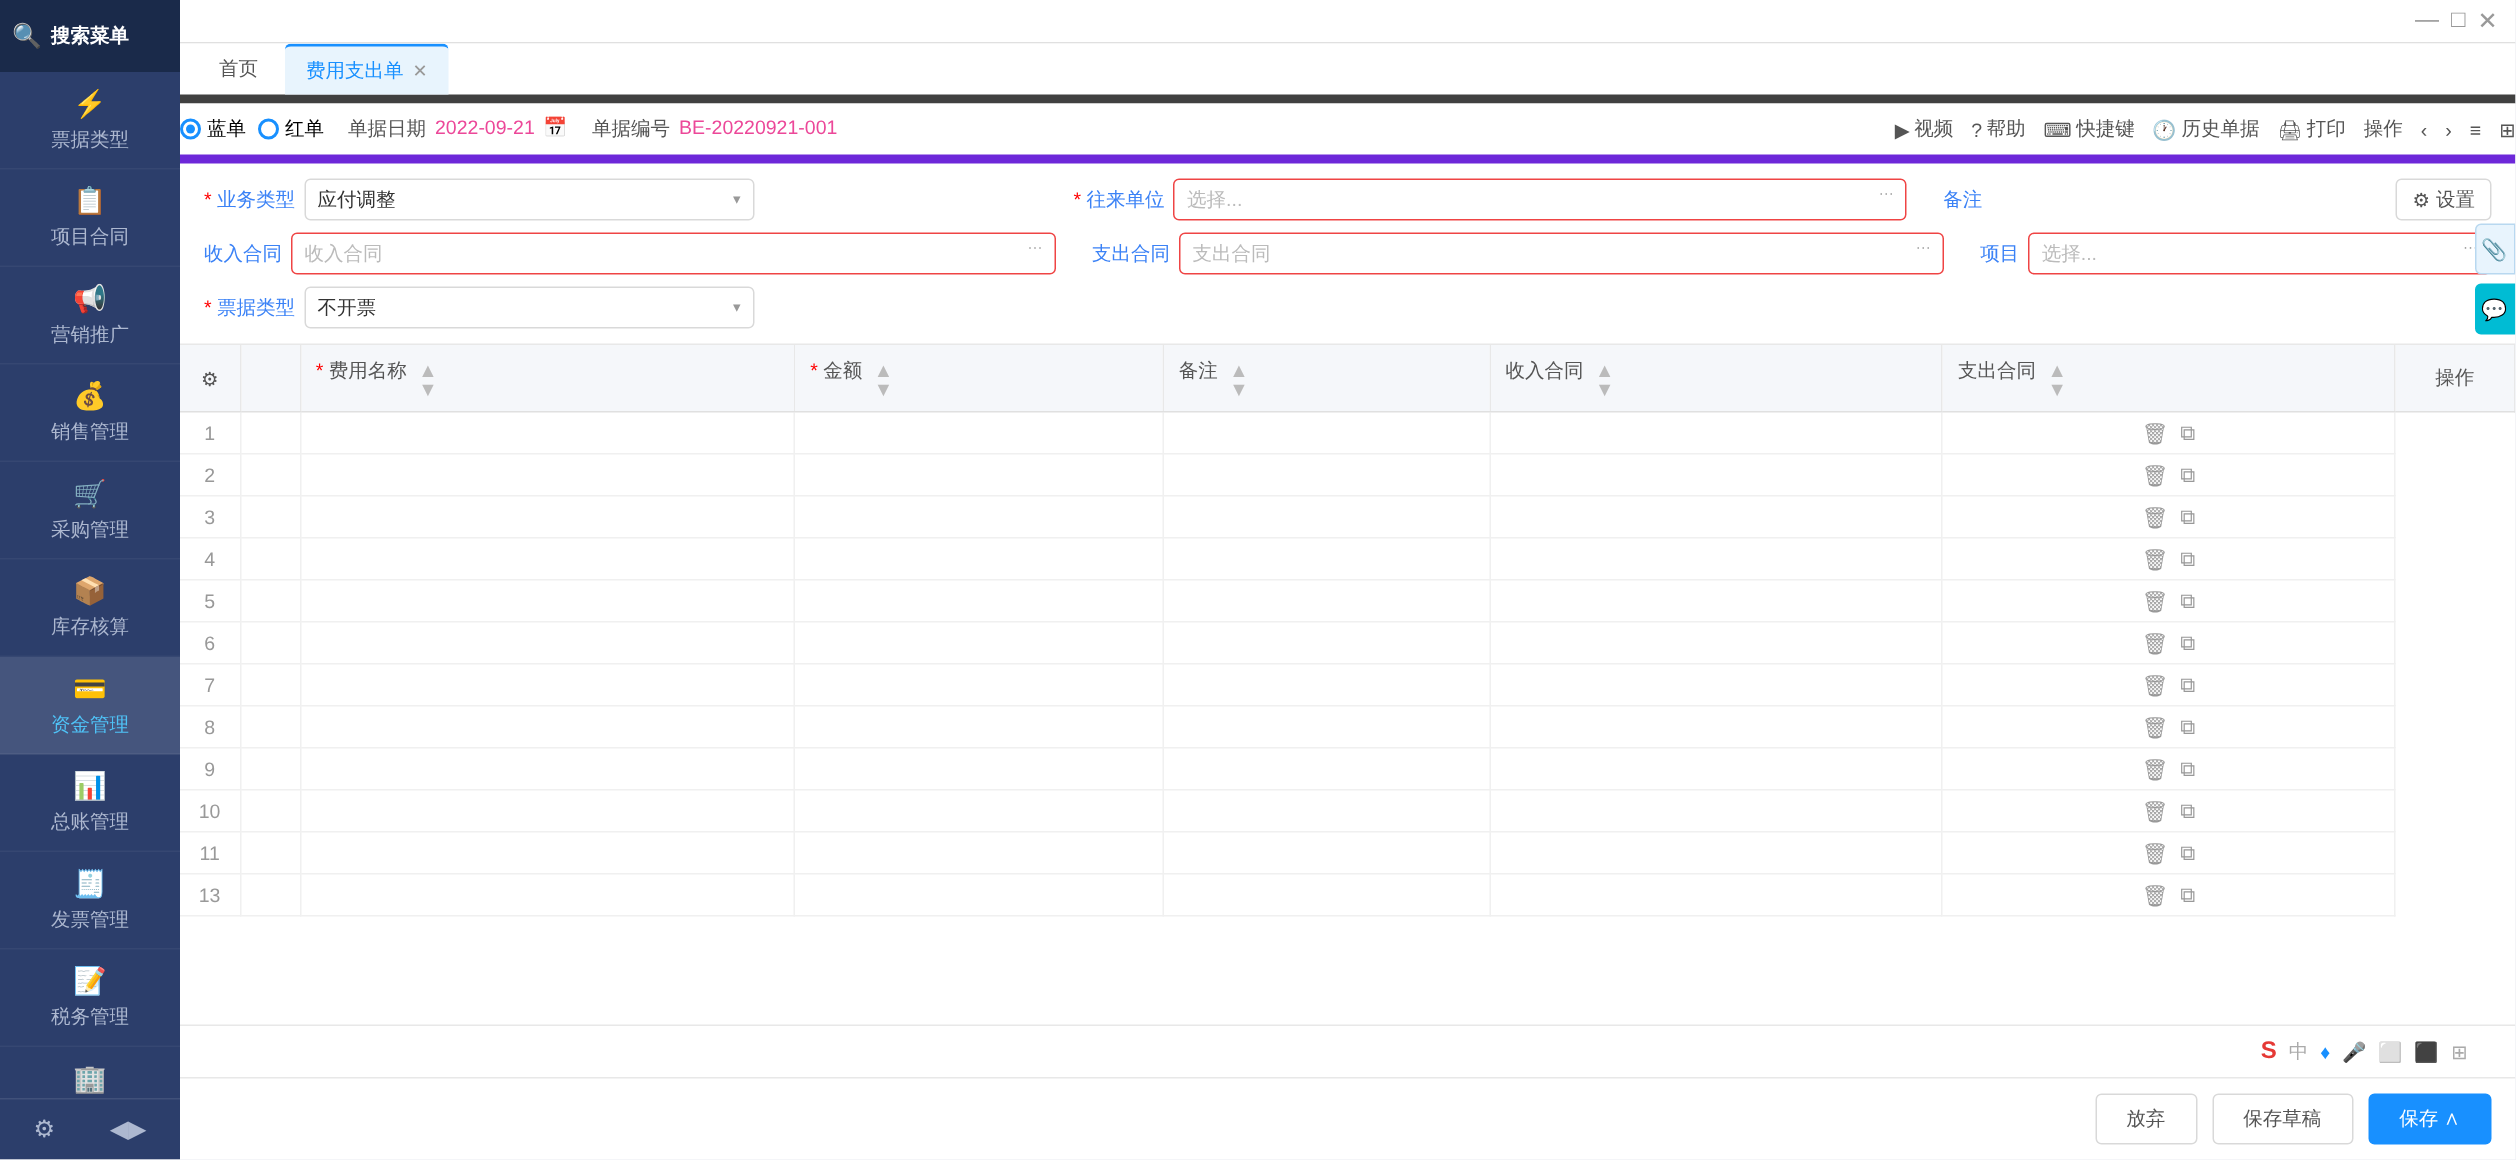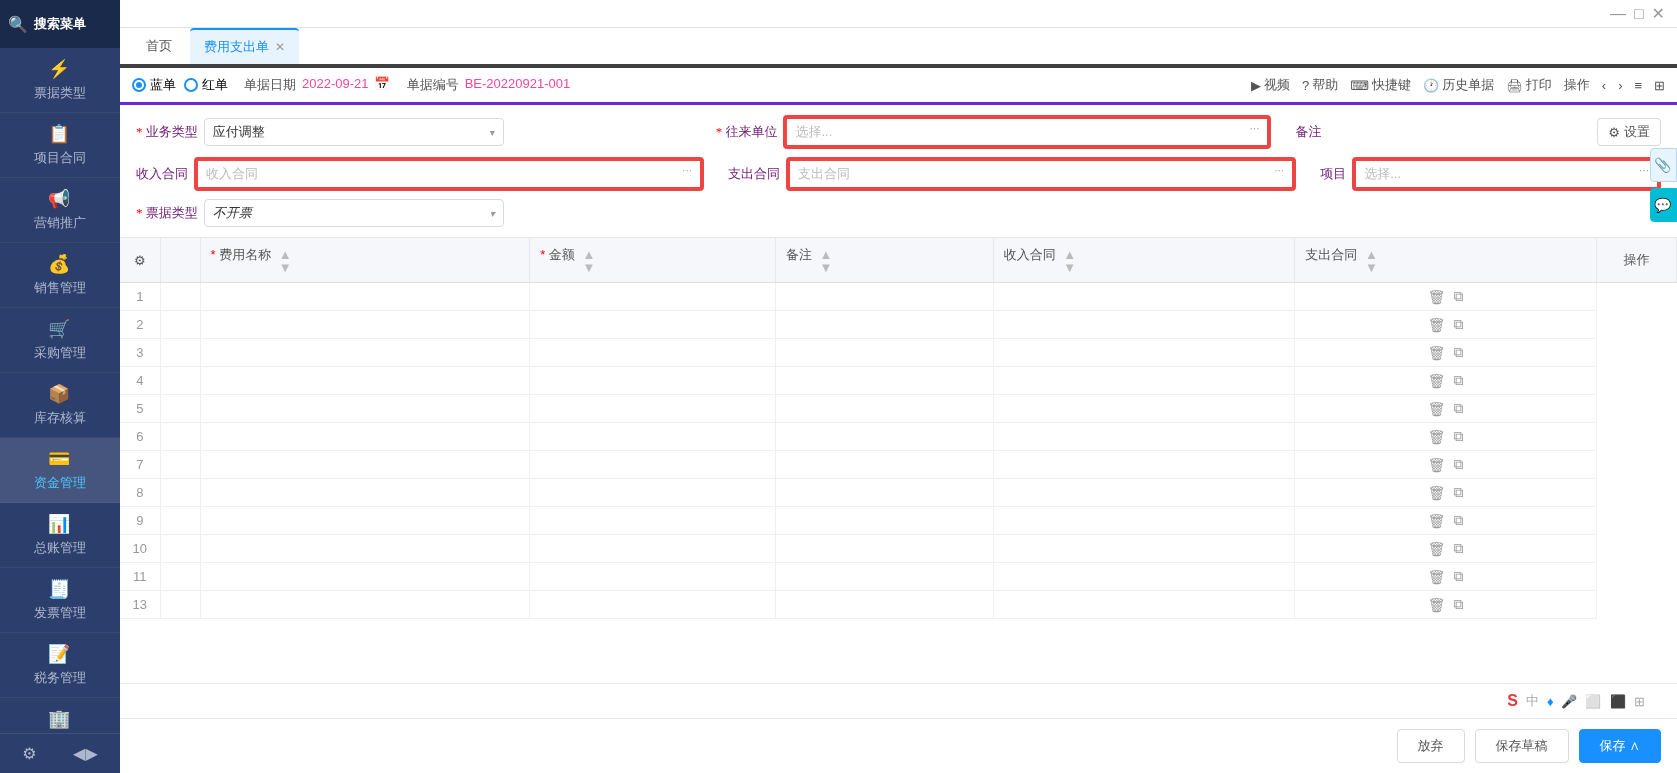--- a/index.html
+++ b/index.html
@@ -56,21 +56,21 @@
       flex-direction: column;
       background: #f0f2f5;
       overflow: hidden;
     }
 
     
     .tab-bar {
       display: flex;
       align-items: center;
       background: #fff;
-      border-bottom: 4px solid #404040;
+      border-bottom: 6px solid #404040;
       padding: 0 12px;
       height: 40px;
       gap: 4px;
     }
     .tab {
       display: flex;
       align-items: center;
       padding: 6px 14px;
       border-radius: 4px 4px 0 0;
       cursor: pointer;
@@ -93,22 +93,22 @@
       display: flex;
       flex-direction: column;
       overflow: hidden;
       position: relative;
     }
 
     
     .toolbar {
       display: flex;
       align-items: center;
-      padding: 8px 12px;
-      border-bottom: 3px solid #6d28d9;
+      padding: 8px 0;
+      border-bottom: 6px solid #6d28d9;
       gap: 16px;
       flex-shrink: 0;
     }
     .radio-group { display: flex; align-items: center; gap: 8px; }
     .radio-item { display: flex; align-items: center; gap: 4px; cursor: pointer; }
     .radio-dot { width: 14px; height: 14px; border-radius: 50%; border: 2px solid #1890ff; display: flex; align-items: center; justify-content: center; }
     .radio-dot.checked::after { content: ''; width: 6px; height: 6px; border-radius: 50%; background: #1890ff; }
     .toolbar-field { display: flex; align-items: flex-start; gap: 6px; color: #555; }
     .toolbar-value { color: #ec4899; }
     .toolbar-right { margin-left: auto; display: flex; align-items: center; gap: 12px; color: #555; }
@@ -118,39 +118,39 @@
     .form-rows {
       padding: 10px 16px;
       display: flex;
       flex-direction: column;
       gap: 8px;
       border-bottom: 1px solid #e8e8e8;
       flex-shrink: 0;
     }
     .form-row { display: flex; align-items: center; gap: 24px; }
     .form-field { display: flex; align-items: center; gap: 6px; flex: 1; }
-    .form-label { color: #701a75; white-space: nowrap; font-family: Liberation Serif, serif; }
+    .form-label { color: #3b82f6; white-space: nowrap; }
     .form-label.required::before { content: '* '; color: red; }
     .form-select {
       flex: 1;
       border: 1px solid #d9d9d9;
       border-radius: 4px;
       padding: 4px 8px;
       display: flex;
       align-items: center;
       justify-content: space-between;
       cursor: pointer;
       background: #fff;
       min-width: 120px;
     }
     .form-select-value { color: #333; }
     .form-input-placeholder { color: #bbb; flex: 1; }
     .form-input-area {
       flex: 1;
-      border: 4px solid #ef4444;
+      border: 1px solid #ef4444;
       border-radius: 4px;
       padding: 4px 8px;
       display: flex;
       gap: 6px;
       cursor: text;
     }
     .dots-icon { color: #999; font-size: 10px; }
 
     
     .settings-btn {
@@ -473,21 +473,21 @@
             <div class="form-input-area" style="flex:1;">
               <span class="form-input-placeholder">选择...</span>
               <span class="dots-icon">···</span>
             </div>
           </div>
         </div>
 
         <div class="form-row">
           <div class="form-field">
             <span class="form-label required">票据类型</span>
-            <div class="form-select" style="max-width:300px;font-style:italic;">
+            <div class="form-select" style="max-width:300px;">
               <span class="form-select-value">不开票</span>
               <span class="chevron-down">▾</span>
             </div>
           </div>
         </div>
       </div>
 
       <div class="table-container">
         <table>
           <thead>

